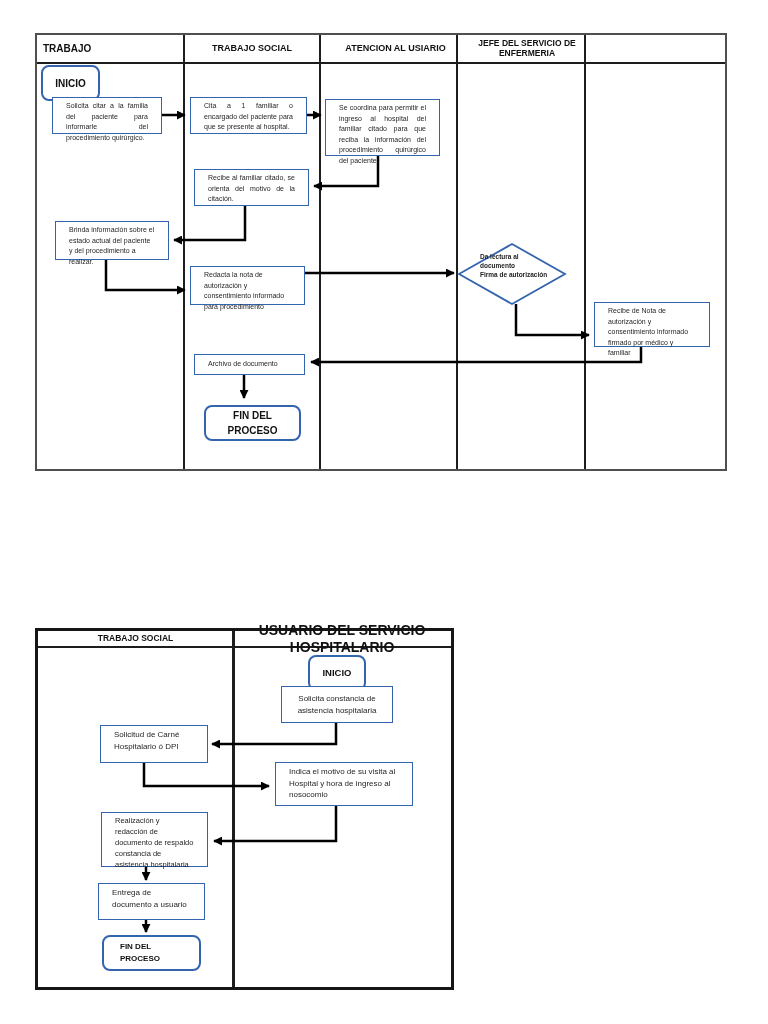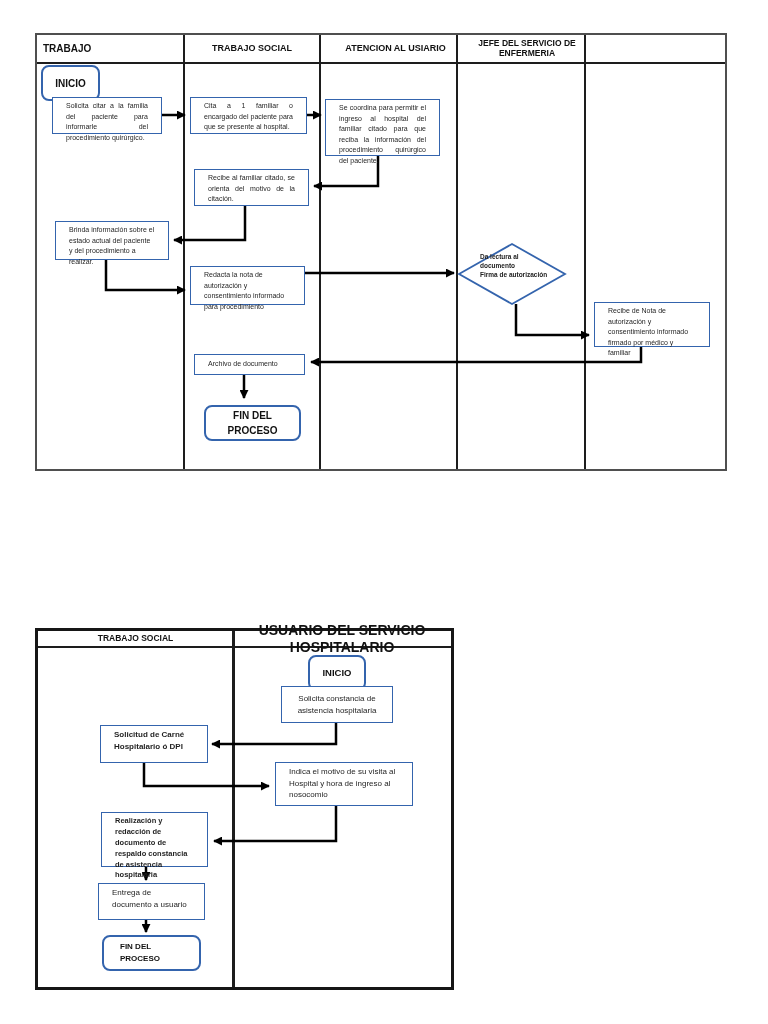--- a/index.html
+++ b/index.html
@@ -16,21 +16,21 @@
   .hdr-cell{display:flex;align-items:center;justify-content:center;text-align:center;
             font-weight:bold;font-size:9px;line-height:1.15;color:#111;box-sizing:border-box;padding:1px 3px;}
   .hdr-left{justify-content:flex-start;text-align:left;padding-left:6px;font-size:10px;}
   .node{position:absolute;background:#fff;border:1.5px solid #3464ad;box-sizing:border-box;
         font-size:7px;line-height:1.5;padding:3px 13px;color:#1f1f1f;text-align:justify;}
   .chart2 .node{font-size:8px;line-height:1.45;text-align:left;}
   .terminal{border:2.5px solid #3464ad;border-radius:8px;display:flex;align-items:center;justify-content:center;
             font-weight:bold;font-size:10px;text-align:center;color:#111;padding:16px;}
   .center{text-align:center;display:flex;align-items:center;justify-content:center;}
   .vcenter{display:flex;align-items:center;}
-  .semibold{font-weight:700;}
+  .semibold{font-weight:400;}
   .diamond-label{position:absolute;font-size:6.5px;font-weight:600;line-height:1.35;color:#222;
                  white-space:pre-line;text-align:left;}
 </style>
 </head>
 <body>
 
 <div class="page">
 
   <div class="chart chart1">
 

